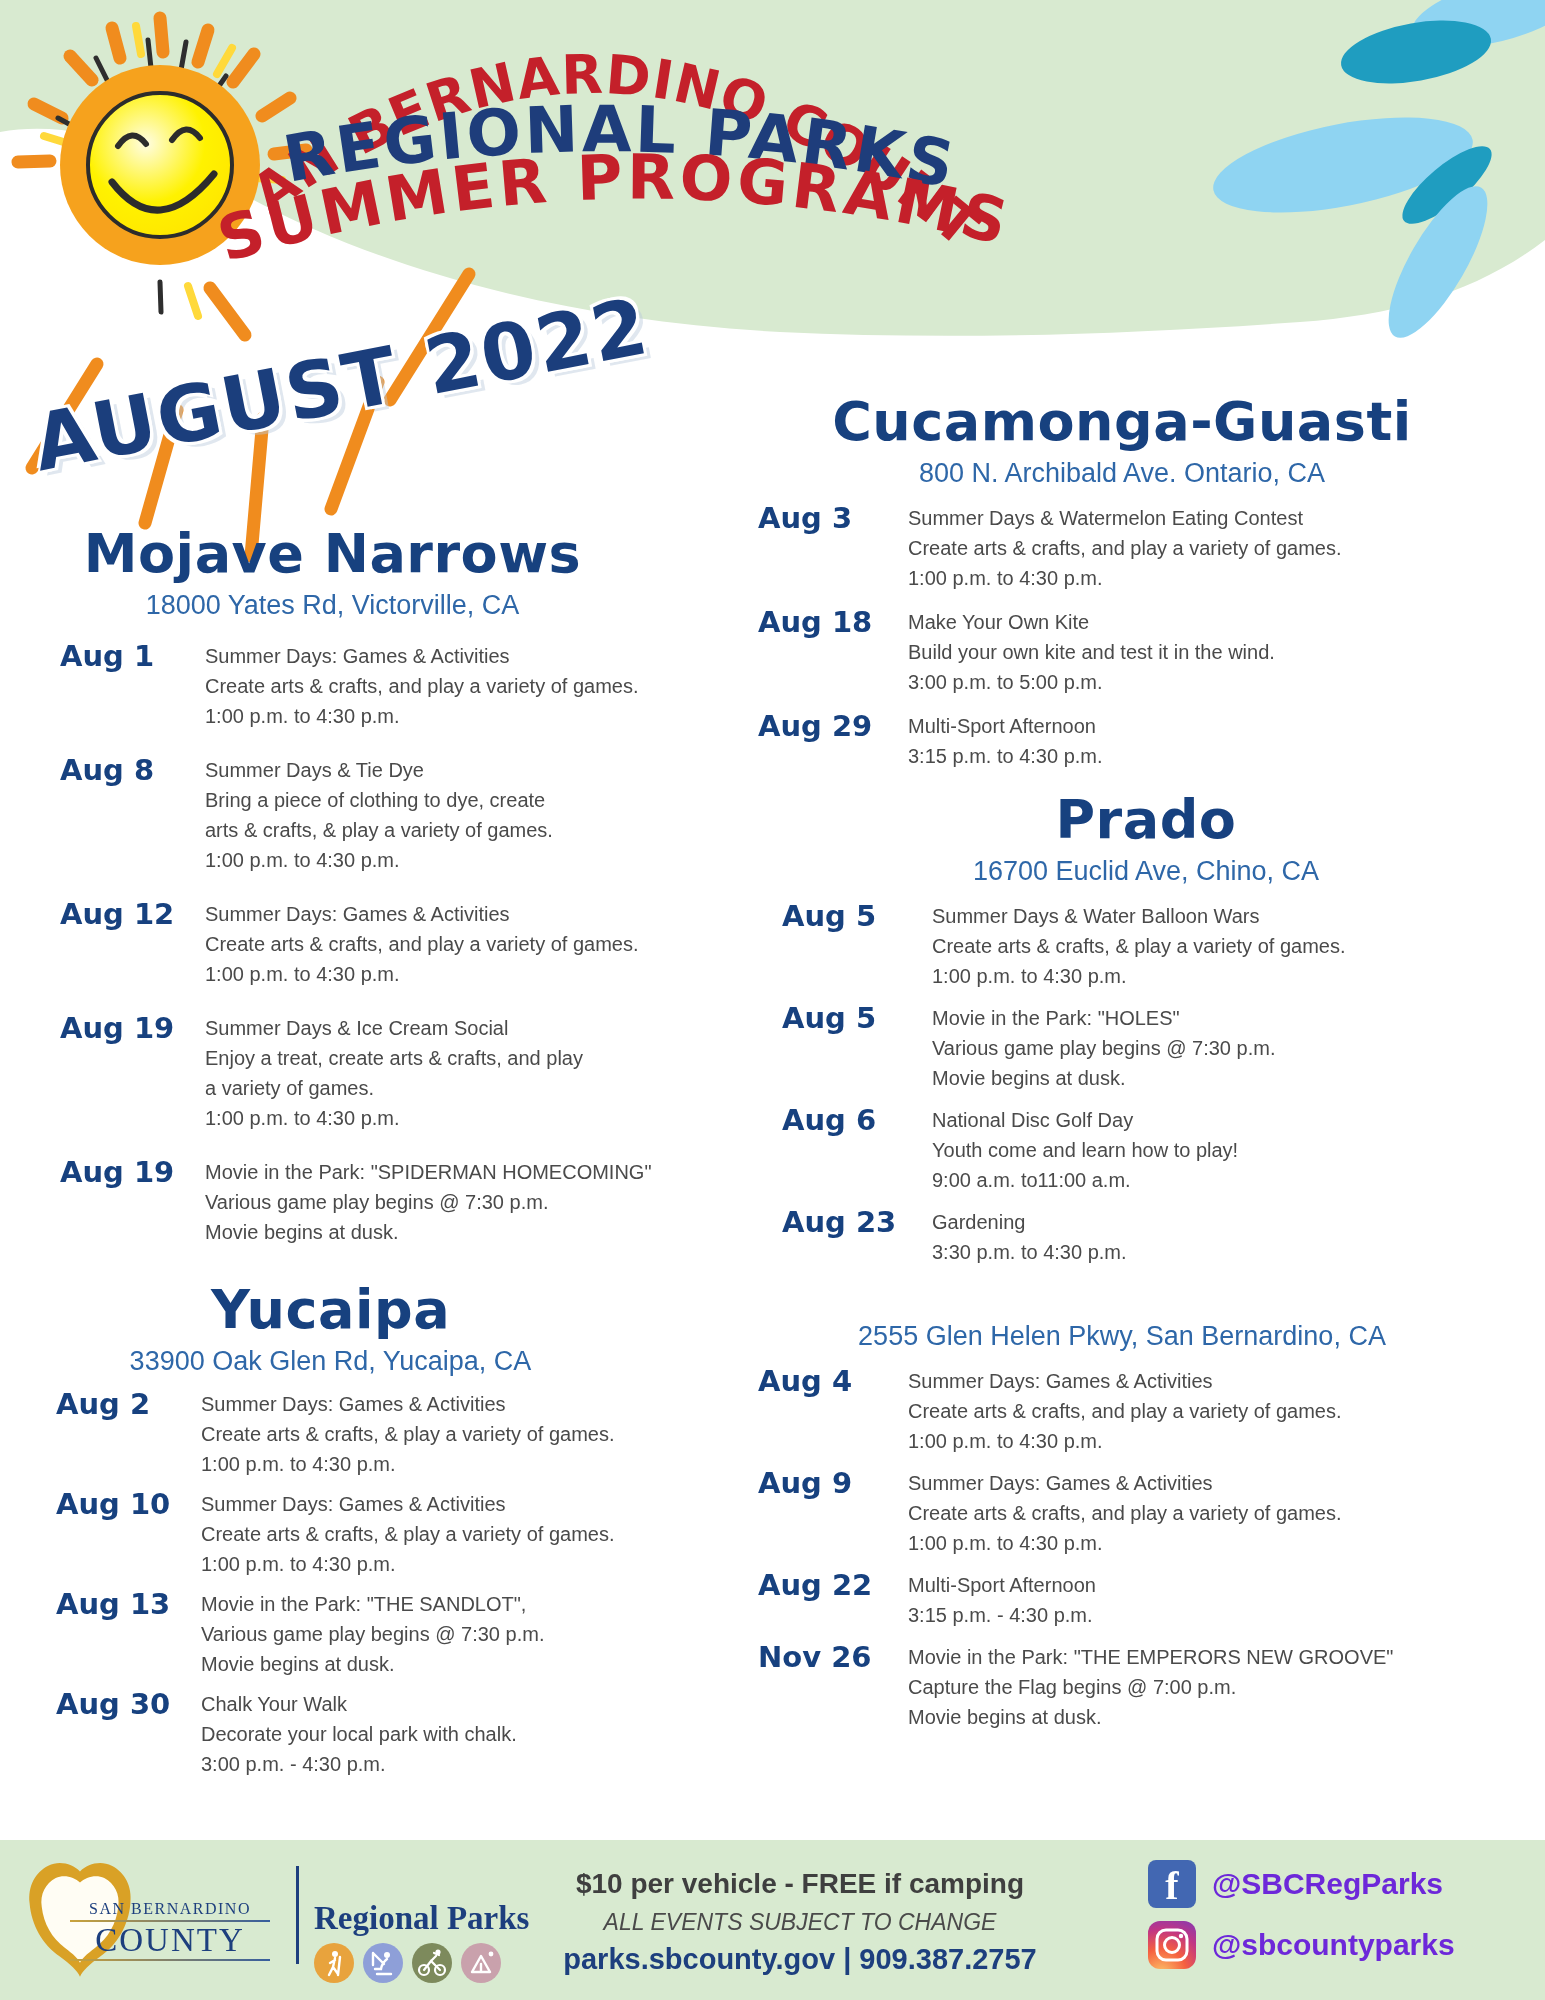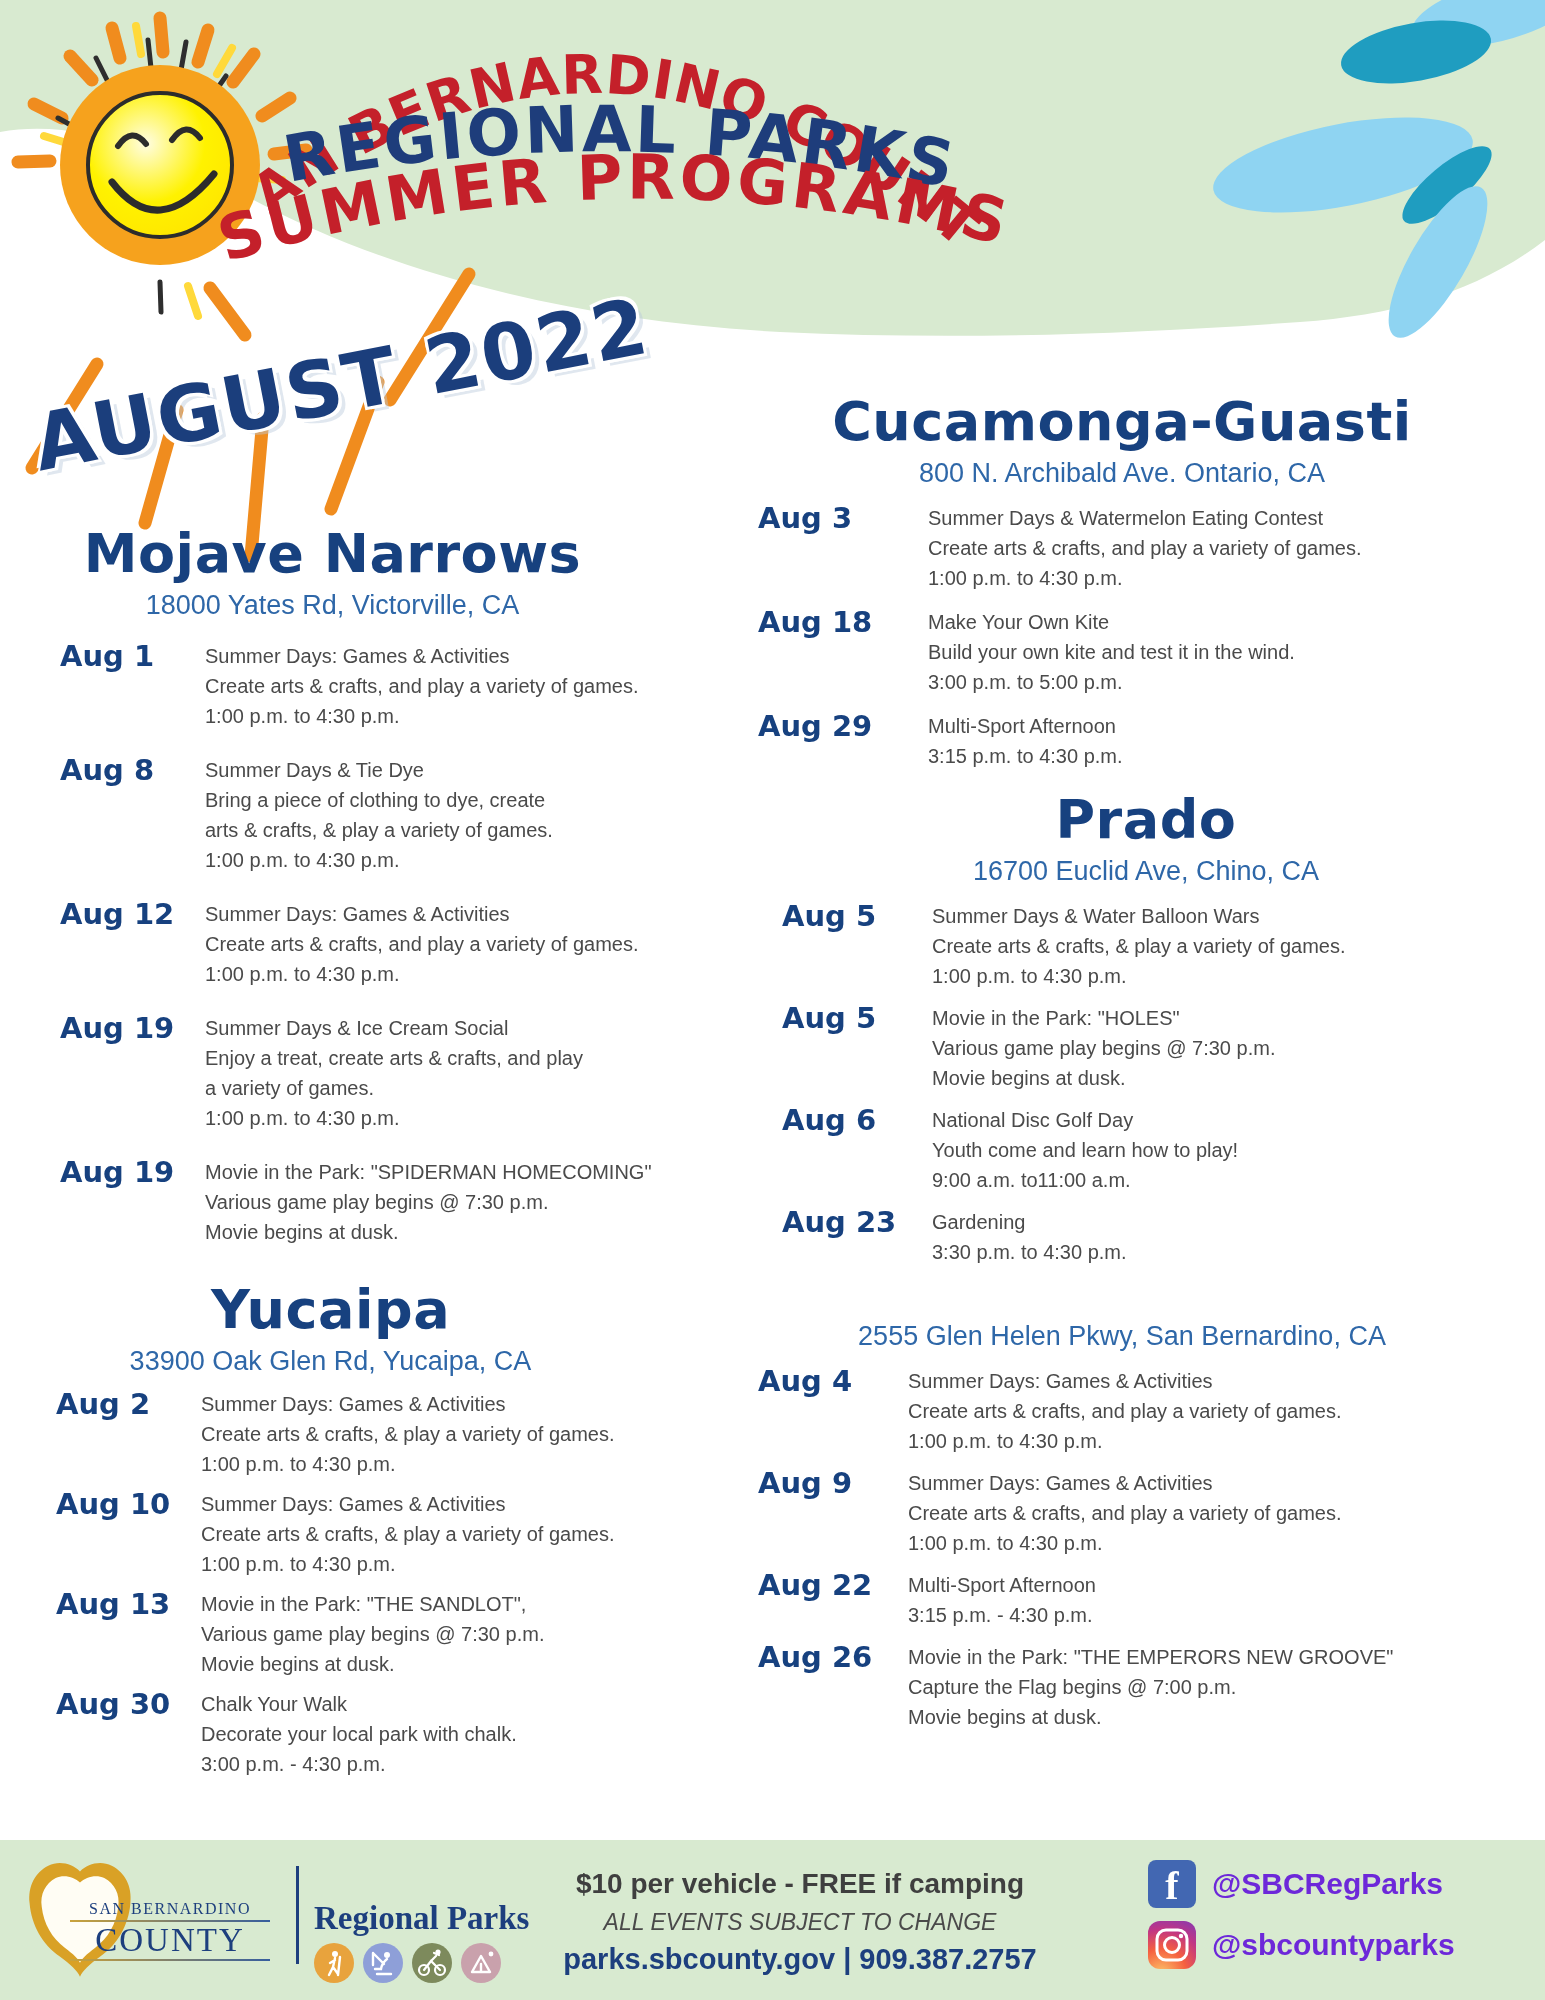--- a/index.html
+++ b/index.html
@@ -25,21 +25,21 @@
     font-size:29px;color:#17417f;line-height:30px;white-space:nowrap;}
   .event .desc{font-size:20px;line-height:30px;color:#4a4a4a;white-space:pre;}
 
   .p-mojave{left:60px;top:526px;width:545px;}
   .p-mojave .event{margin-bottom:24px;}
   .p-yucaipa{left:56px;top:1282px;width:549px;}
   .p-yucaipa .addr{margin-bottom:12px;}
   .p-yucaipa .event{margin-bottom:10px;}
   .p-cucamonga{left:758px;top:394px;width:728px;}
   .p-cucamonga .addr{margin-bottom:14px;}
-  .p-cucamonga .event{margin-bottom:14px;gap:20px;}
+  .p-cucamonga .event{margin-bottom:14px;}
   .p-prado{left:782px;top:792px;width:728px;}
   .p-prado .addr{margin-bottom:14px;}
   .p-prado .event{margin-bottom:12px;}
   .p-glen{left:758px;top:1314px;width:728px;}
   .p-glen .addr{margin-bottom:14px;}
   .p-glen .event{margin-bottom:12px;}
   .p-cucamonga .event .date,.p-prado .event .date,.p-glen .event .date{flex-basis:150px;}
 
   
   footer{position:absolute;left:0;top:1840px;width:1545px;height:160px;
@@ -279,21 +279,21 @@
     <div class="desc">Summer Days: Games &amp; Activities
 Create arts &amp; crafts, and play a variety of games.
 1:00 p.m. to 4:30 p.m.</div>
   </div>
   <div class="event">
     <div class="date">Aug 22</div>
     <div class="desc">Multi-Sport Afternoon
 3:15 p.m. - 4:30 p.m.</div>
   </div>
   <div class="event">
-    <div class="date">Aug 26</div>
+    <div class="date">Nov 26</div>
     <div class="desc">Movie in the Park: "THE EMPERORS NEW GROOVE"
 Capture the Flag begins @ 7:00 p.m.
 Movie begins at dusk.</div>
   </div>
 </section>
 
 <footer>
   <svg class="arrowhead" width="112" height="126" viewBox="0 0 120 130">
     <path d="M60,14 C52,6 38,2 26,8 C12,15 4,30 6,48 C8,72 20,92 38,105
              C50,114 57,120 60,127 C63,120 70,114 82,105 C100,92 112,72 114,48

